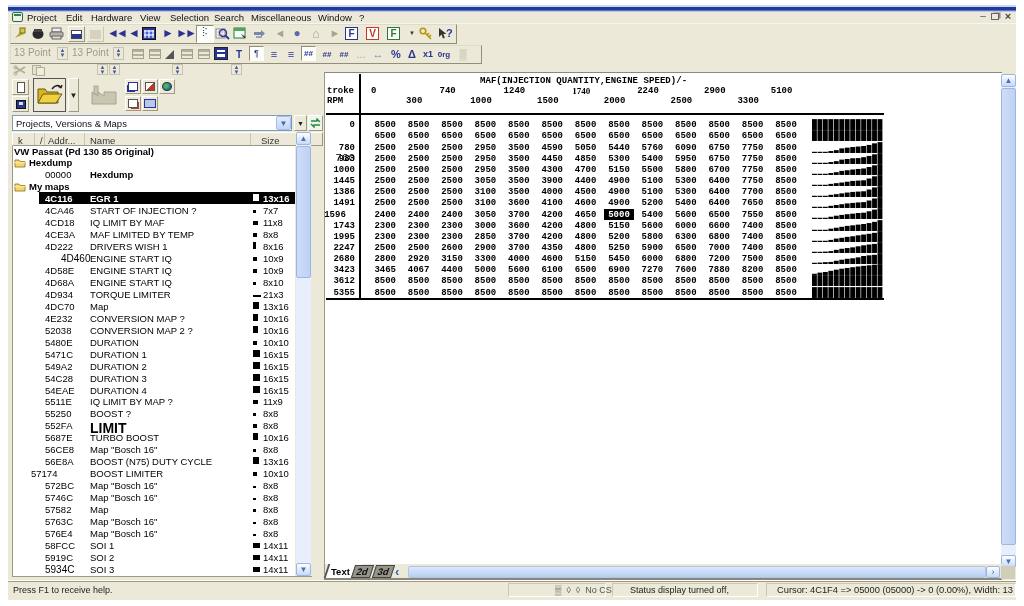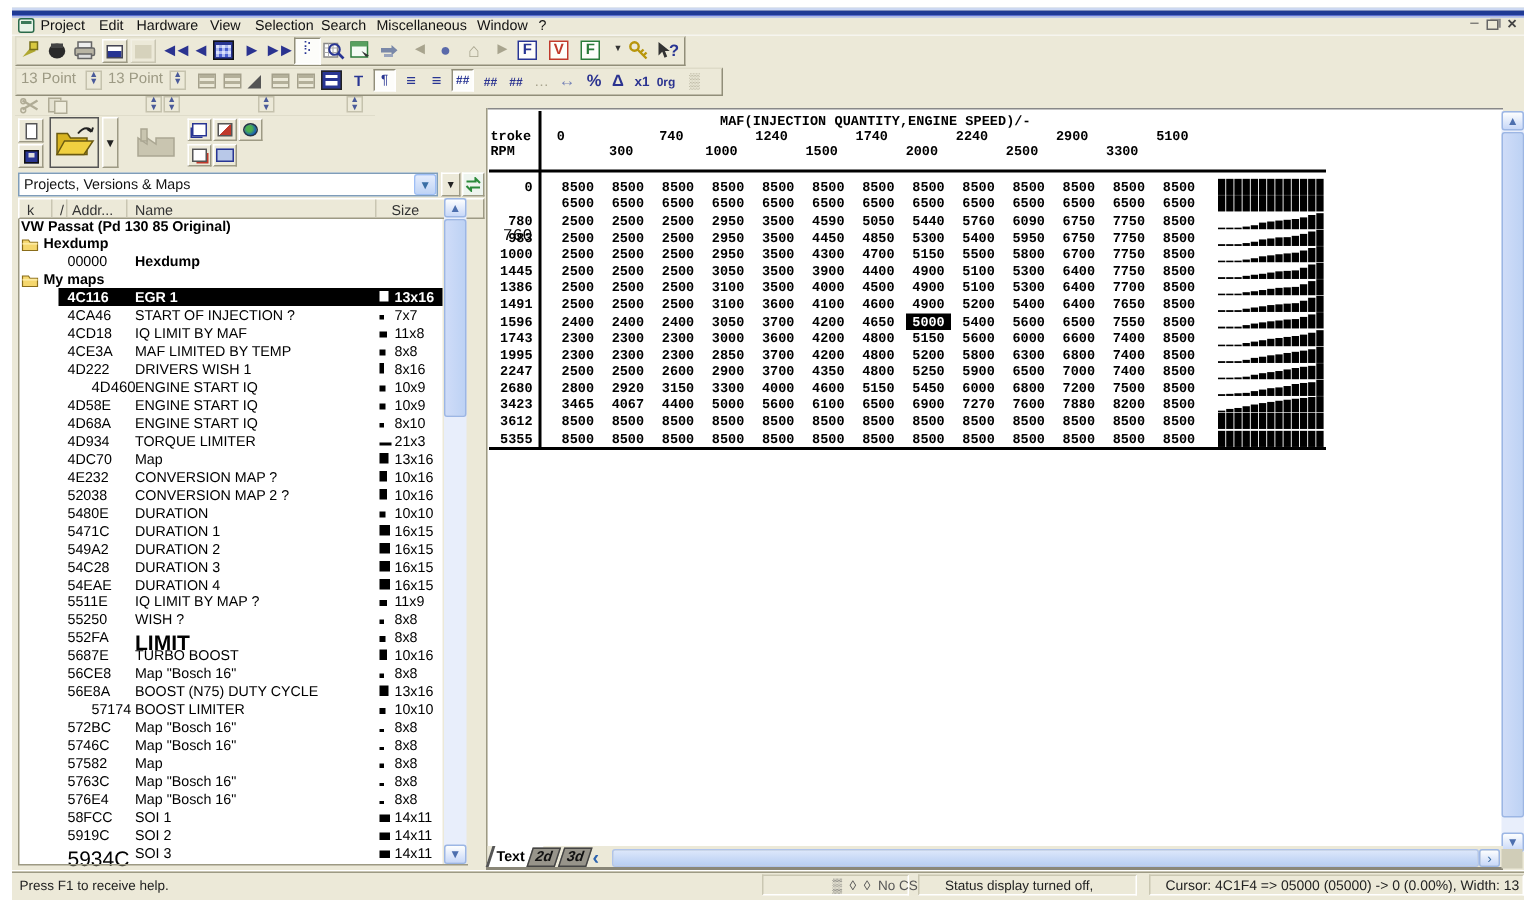--- a/index.html
+++ b/index.html
@@ -268,40 +268,40 @@
 <div class="abs" style="left:263px;top:372.5px;font-size:9.5px;color:#000;font-weight:normal;">16x15</div>
 <div class="abs" style="left:45px;top:384.5px;font-size:9.5px;color:#000;font-weight:normal;">54EAE</div>
 <div class="abs" style="left:90px;top:384.5px;font-size:9.5px;color:#000;font-weight:normal;white-space:nowrap;">DURATION 4</div>
 <div class="abs" style="left:253px;top:385.5px;width:7px;height:7px;background:#000;"></div>
 <div class="abs" style="left:263px;top:384.5px;font-size:9.5px;color:#000;font-weight:normal;">16x15</div>
 <div class="abs" style="left:45px;top:396.4px;font-size:9.5px;color:#000;font-weight:normal;">5511E</div>
 <div class="abs" style="left:90px;top:396.4px;font-size:9.5px;color:#000;font-weight:normal;white-space:nowrap;">IQ LIMIT BY MAP ?</div>
 <div class="abs" style="left:253px;top:400.4px;width:5px;height:4px;background:#000;"></div>
 <div class="abs" style="left:263px;top:396.4px;font-size:9.5px;color:#000;font-weight:normal;">11x9</div>
 <div class="abs" style="left:45px;top:408.4px;font-size:9.5px;color:#000;font-weight:normal;">55250</div>
-<div class="abs" style="left:90px;top:408.4px;font-size:9.5px;color:#000;font-weight:normal;white-space:nowrap;">WISH ?</div>
+<div class="abs" style="left:90px;top:408.4px;font-size:9.5px;color:#000;font-weight:normal;white-space:nowrap;">BOOST ?</div>
 <div class="abs" style="left:253px;top:413.4px;width:3px;height:3px;background:#000;"></div>
 <div class="abs" style="left:263px;top:408.4px;font-size:9.5px;color:#000;font-weight:normal;">8x8</div>
 <div class="abs" style="left:45px;top:420.3px;font-size:9.5px;color:#000;font-weight:normal;">552FA</div>
 <div class="abs" style="left:90px;top:420.3px;font-size:14px;color:#000;font-weight:bold;white-space:nowrap;">LIMIT</div>
 <div class="abs" style="left:253px;top:424.3px;width:4px;height:4px;background:#000;"></div>
 <div class="abs" style="left:263px;top:420.3px;font-size:9.5px;color:#000;font-weight:normal;">8x8</div>
 <div class="abs" style="left:45px;top:432.3px;font-size:9.5px;color:#000;font-weight:normal;">5687E</div>
 <div class="abs" style="left:90px;top:432.3px;font-size:9.5px;color:#000;font-weight:normal;white-space:nowrap;">TURBO BOOST</div>
 <div class="abs" style="left:253px;top:433.3px;width:5px;height:7px;background:#000;"></div>
 <div class="abs" style="left:263px;top:432.3px;font-size:9.5px;color:#000;font-weight:normal;">10x16</div>
 <div class="abs" style="left:45px;top:444.2px;font-size:9.5px;color:#000;font-weight:normal;">56CE8</div>
 <div class="abs" style="left:90px;top:444.2px;font-size:9.5px;color:#000;font-weight:normal;white-space:nowrap;">Map "Bosch 16"</div>
 <div class="abs" style="left:253px;top:449.2px;width:3px;height:3px;background:#000;"></div>
 <div class="abs" style="left:263px;top:444.2px;font-size:9.5px;color:#000;font-weight:normal;">8x8</div>
 <div class="abs" style="left:45px;top:456.2px;font-size:9.5px;color:#000;font-weight:normal;">56E8A</div>
 <div class="abs" style="left:90px;top:456.2px;font-size:9.5px;color:#000;font-weight:normal;white-space:nowrap;">BOOST (N75) DUTY CYCLE</div>
 <div class="abs" style="left:253px;top:457.2px;width:6px;height:7px;background:#000;"></div>
 <div class="abs" style="left:263px;top:456.2px;font-size:9.5px;color:#000;font-weight:normal;">13x16</div>
-<div class="abs" style="left:61px;top:468.1px;font-size:9.5px;color:#000;font-weight:normal;">57174</div>
+<div class="abs" style="left:31px;top:468.1px;font-size:9.5px;color:#000;font-weight:normal;">57174</div>
 <div class="abs" style="left:90px;top:468.1px;font-size:9.5px;color:#000;font-weight:normal;white-space:nowrap;">BOOST LIMITER</div>
 <div class="abs" style="left:253px;top:472.1px;width:4px;height:4px;background:#000;"></div>
 <div class="abs" style="left:263px;top:468.1px;font-size:9.5px;color:#000;font-weight:normal;">10x10</div>
 <div class="abs" style="left:45px;top:480.1px;font-size:9.5px;color:#000;font-weight:normal;">572BC</div>
 <div class="abs" style="left:90px;top:480.1px;font-size:9.5px;color:#000;font-weight:normal;white-space:nowrap;">Map "Bosch 16"</div>
 <div class="abs" style="left:253px;top:486.1px;width:3px;height:2px;background:#000;"></div>
 <div class="abs" style="left:263px;top:480.1px;font-size:9.5px;color:#000;font-weight:normal;">8x8</div>
 <div class="abs" style="left:45px;top:492.0px;font-size:9.5px;color:#000;font-weight:normal;">5746C</div>
 <div class="abs" style="left:90px;top:492.0px;font-size:9.5px;color:#000;font-weight:normal;white-space:nowrap;">Map "Bosch 16"</div>
 <div class="abs" style="left:253px;top:498.0px;width:3px;height:2px;background:#000;"></div>
@@ -319,40 +319,40 @@
 <div class="abs" style="left:253px;top:533.9px;width:3px;height:2px;background:#000;"></div>
 <div class="abs" style="left:263px;top:527.9px;font-size:9.5px;color:#000;font-weight:normal;">8x8</div>
 <div class="abs" style="left:45px;top:539.8px;font-size:9.5px;color:#000;font-weight:normal;">58FCC</div>
 <div class="abs" style="left:90px;top:539.8px;font-size:9.5px;color:#000;font-weight:normal;white-space:nowrap;">SOI 1</div>
 <div class="abs" style="left:253px;top:542.8px;width:7px;height:5px;background:#000;"></div>
 <div class="abs" style="left:263px;top:539.8px;font-size:9.5px;color:#000;font-weight:normal;">14x11</div>
 <div class="abs" style="left:45px;top:551.8px;font-size:9.5px;color:#000;font-weight:normal;">5919C</div>
 <div class="abs" style="left:90px;top:551.8px;font-size:9.5px;color:#000;font-weight:normal;white-space:nowrap;">SOI 2</div>
 <div class="abs" style="left:253px;top:554.8px;width:7px;height:5px;background:#000;"></div>
 <div class="abs" style="left:263px;top:551.8px;font-size:9.5px;color:#000;font-weight:normal;">14x11</div>
-<div class="abs" style="left:45px;top:563.8px;font-size:14px;color:#000;font-weight:normal;">5934C</div>
+<div class="abs" style="left:45px;top:563.8px;font-size:10px;color:#000;font-weight:normal;">5934C</div>
 <div class="abs" style="left:90px;top:563.8px;font-size:9.5px;color:#000;font-weight:normal;white-space:nowrap;">SOI 3</div>
 <div class="abs" style="left:253px;top:566.8px;width:7px;height:5px;background:#000;"></div>
 <div class="abs" style="left:263px;top:563.8px;font-size:9.5px;color:#000;font-weight:normal;">14x11</div>
 <div class="abs" style="left:296px;top:132px;width:15px;height:444px;background:#e8eefb;"></div>
 <div class="abs" style="left:296px;top:132px;width:15px;height:13px;background:linear-gradient(#fdfefe,#c8d8f8);border:1px solid #9cb6e4;border-radius:2px;color:#4d6fae;font-size:8px;line-height:11px;text-align:center;">▲</div>
 <div class="abs" style="left:296px;top:563px;width:15px;height:13px;background:linear-gradient(#fdfefe,#c8d8f8);border:1px solid #9cb6e4;border-radius:2px;color:#4d6fae;font-size:8px;line-height:11px;text-align:center;">▼</div>
 <div class="abs" style="left:296px;top:146px;width:15px;height:132px;background:linear-gradient(90deg,#cfdcf8,#bdd2f4);border:1px solid #9cb6e4;border-radius:2px;"></div>
 <div class="abs" style="left:12px;top:576px;width:300px;height:2px;background:#9d9a84;height:1px;"></div>
 <div class="abs" style="left:325px;top:72px;width:677px;height:508px;background:#fff;"></div>
 <div class="abs" style="left:324px;top:72px;width:1px;height:508px;background:#9d9a84;"></div>
 <div class="abs" style="left:324px;top:578px;width:678px;height:2px;background:#8a8778;"></div>
 <div class="abs" style="left:325px;top:72px;width:677px;height:1px;background:#888;"></div>
 <div class="abs mono" style="left:480px;top:76px;font-family:'Liberation Mono',monospace;font-size:9px;font-weight:bold;color:#000;letter-spacing:0.05px;">MAF(INJECTION QUANTITY,ENGINE SPEED)/-</div>
 <div class="abs mono" style="left:327px;top:86px;font-family:'Liberation Mono',monospace;font-size:9px;font-weight:bold;color:#000;">troke</div>
 <div class="abs mono" style="left:327px;top:96px;font-family:'Liberation Mono',monospace;font-size:9px;font-weight:bold;color:#000;">RPM</div>
 <div class="abs mono" style="left:353.8px;top:86px;width:40px;text-align:center;font-family:'Liberation Mono',monospace;font-size:9px;font-weight:bold;color:#000;">0</div>
 <div class="abs mono" style="left:427.6px;top:86px;width:40px;text-align:center;font-family:'Liberation Mono',monospace;font-size:9px;font-weight:bold;color:#000;">740</div>
 <div class="abs mono" style="left:494.4px;top:86px;width:40px;text-align:center;font-family:'Liberation Mono',monospace;font-size:9px;font-weight:bold;color:#000;">1240</div>
-<div class="abs mono" style="left:561.2px;top:86px;width:40px;text-align:center;font-family:Liberation Mono, monospace;font-size:9px;font-weight:bold;color:#000;">1740</div>
+<div class="abs mono" style="left:561.2px;top:86px;width:40px;text-align:center;font-family:Liberation Serif, serif;font-size:9px;font-weight:bold;color:#000;">1740</div>
 <div class="abs mono" style="left:628.0px;top:86px;width:40px;text-align:center;font-family:'Liberation Mono',monospace;font-size:9px;font-weight:bold;color:#000;">2240</div>
 <div class="abs mono" style="left:694.8px;top:86px;width:40px;text-align:center;font-family:'Liberation Mono',monospace;font-size:9px;font-weight:bold;color:#000;">2900</div>
 <div class="abs mono" style="left:761.6px;top:86px;width:40px;text-align:center;font-family:'Liberation Mono',monospace;font-size:9px;font-weight:bold;color:#000;">5100</div>
 <div class="abs mono" style="left:394.2px;top:96px;width:40px;text-align:center;font-family:'Liberation Mono',monospace;font-size:9px;font-weight:bold;color:#000;">300</div>
 <div class="abs mono" style="left:461.0px;top:96px;width:40px;text-align:center;font-family:'Liberation Mono',monospace;font-size:9px;font-weight:bold;color:#000;">1000</div>
 <div class="abs mono" style="left:527.8px;top:96px;width:40px;text-align:center;font-family:'Liberation Mono',monospace;font-size:9px;font-weight:bold;color:#000;">1500</div>
 <div class="abs mono" style="left:594.6px;top:96px;width:40px;text-align:center;font-family:'Liberation Mono',monospace;font-size:9px;font-weight:bold;color:#000;">2000</div>
 <div class="abs mono" style="left:661.4px;top:96px;width:40px;text-align:center;font-family:'Liberation Mono',monospace;font-size:9px;font-weight:bold;color:#000;">2500</div>
 <div class="abs mono" style="left:728.2px;top:96px;width:40px;text-align:center;font-family:'Liberation Mono',monospace;font-size:9px;font-weight:bold;color:#000;">3300</div>
 <div class="abs" style="left:326px;top:113px;width:558px;height:2px;background:#000;"></div>
@@ -582,21 +582,21 @@
     <rect x="21.85" y="7.98" width="4.86" height="2.97" fill="#000"></rect>
     <rect x="27.31" y="7.18" width="4.86" height="3.77" fill="#000"></rect>
     <rect x="32.77" y="6.37" width="4.86" height="4.58" fill="#000"></rect>
     <rect x="38.23" y="5.89" width="4.86" height="5.06" fill="#000"></rect>
     <rect x="43.69" y="5.41" width="4.86" height="5.54" fill="#000"></rect>
     <rect x="49.15" y="5.09" width="4.86" height="5.86" fill="#000"></rect>
     <rect x="54.62" y="3.48" width="4.86" height="7.47" fill="#000"></rect>
     <rect x="60.08" y="1.47" width="4.86" height="9.48" fill="#000"></rect>
     <rect x="65.54" y="0.10" width="4.86" height="10.85" fill="#000"></rect>
   </svg>
-<div class="abs mono cell" style="left:315.0px;top:209.5px;width:40px;font-family:'Liberation Mono',monospace;font-size:9px;font-weight:bold;color:#000;">1596</div>
+<div class="abs mono cell" style="left:315.0px;top:209.5px;width:40px;font-family:'Liberation Mono',monospace;font-size:9px;font-weight:bold;color:#000;text-align:center;">1596</div>
 <div class="abs mono cell" style="left:356.0px;top:209.5px;width:40px;font-family:'Liberation Mono',monospace;font-size:9px;font-weight:bold;color:#000;">2400</div>
 <div class="abs mono cell" style="left:389.4px;top:209.5px;width:40px;font-family:'Liberation Mono',monospace;font-size:9px;font-weight:bold;color:#000;">2400</div>
 <div class="abs mono cell" style="left:422.8px;top:209.5px;width:40px;font-family:'Liberation Mono',monospace;font-size:9px;font-weight:bold;color:#000;">2400</div>
 <div class="abs mono cell" style="left:456.2px;top:209.5px;width:40px;font-family:'Liberation Mono',monospace;font-size:9px;font-weight:bold;color:#000;">3050</div>
 <div class="abs mono cell" style="left:489.6px;top:209.5px;width:40px;font-family:'Liberation Mono',monospace;font-size:9px;font-weight:bold;color:#000;">3700</div>
 <div class="abs mono cell" style="left:523.0px;top:209.5px;width:40px;font-family:'Liberation Mono',monospace;font-size:9px;font-weight:bold;color:#000;">4200</div>
 <div class="abs mono cell" style="left:556.4px;top:209.5px;width:40px;font-family:'Liberation Mono',monospace;font-size:9px;font-weight:bold;color:#000;">4650</div>
 <div class="abs" style="left:603.8px;top:208.5px;width:30px;height:11px;background:#000;"></div>
 <div class="abs mono cell" style="left:589.8px;top:209.5px;width:40px;font-family:'Liberation Mono',monospace;font-size:9px;font-weight:bold;color:#000;color:#fff;">5000</div>
 <div class="abs mono cell" style="left:623.2px;top:209.5px;width:40px;font-family:'Liberation Mono',monospace;font-size:9px;font-weight:bold;color:#000;">5400</div>

